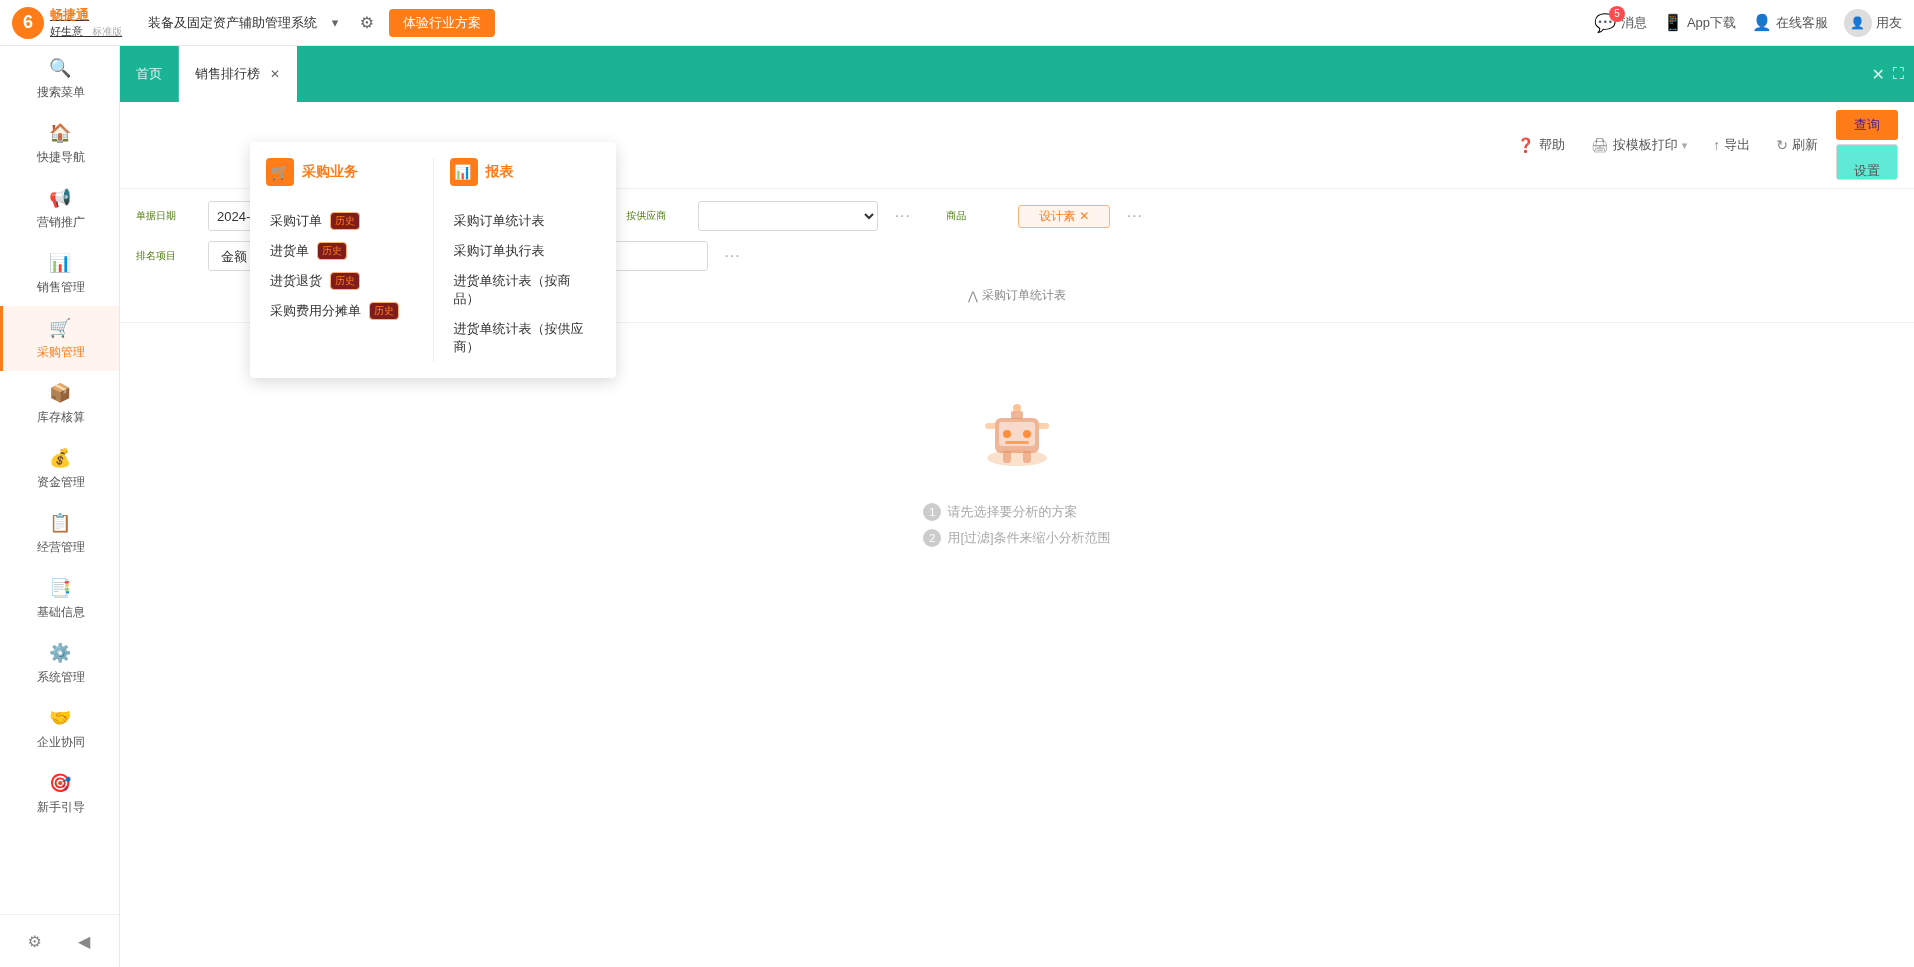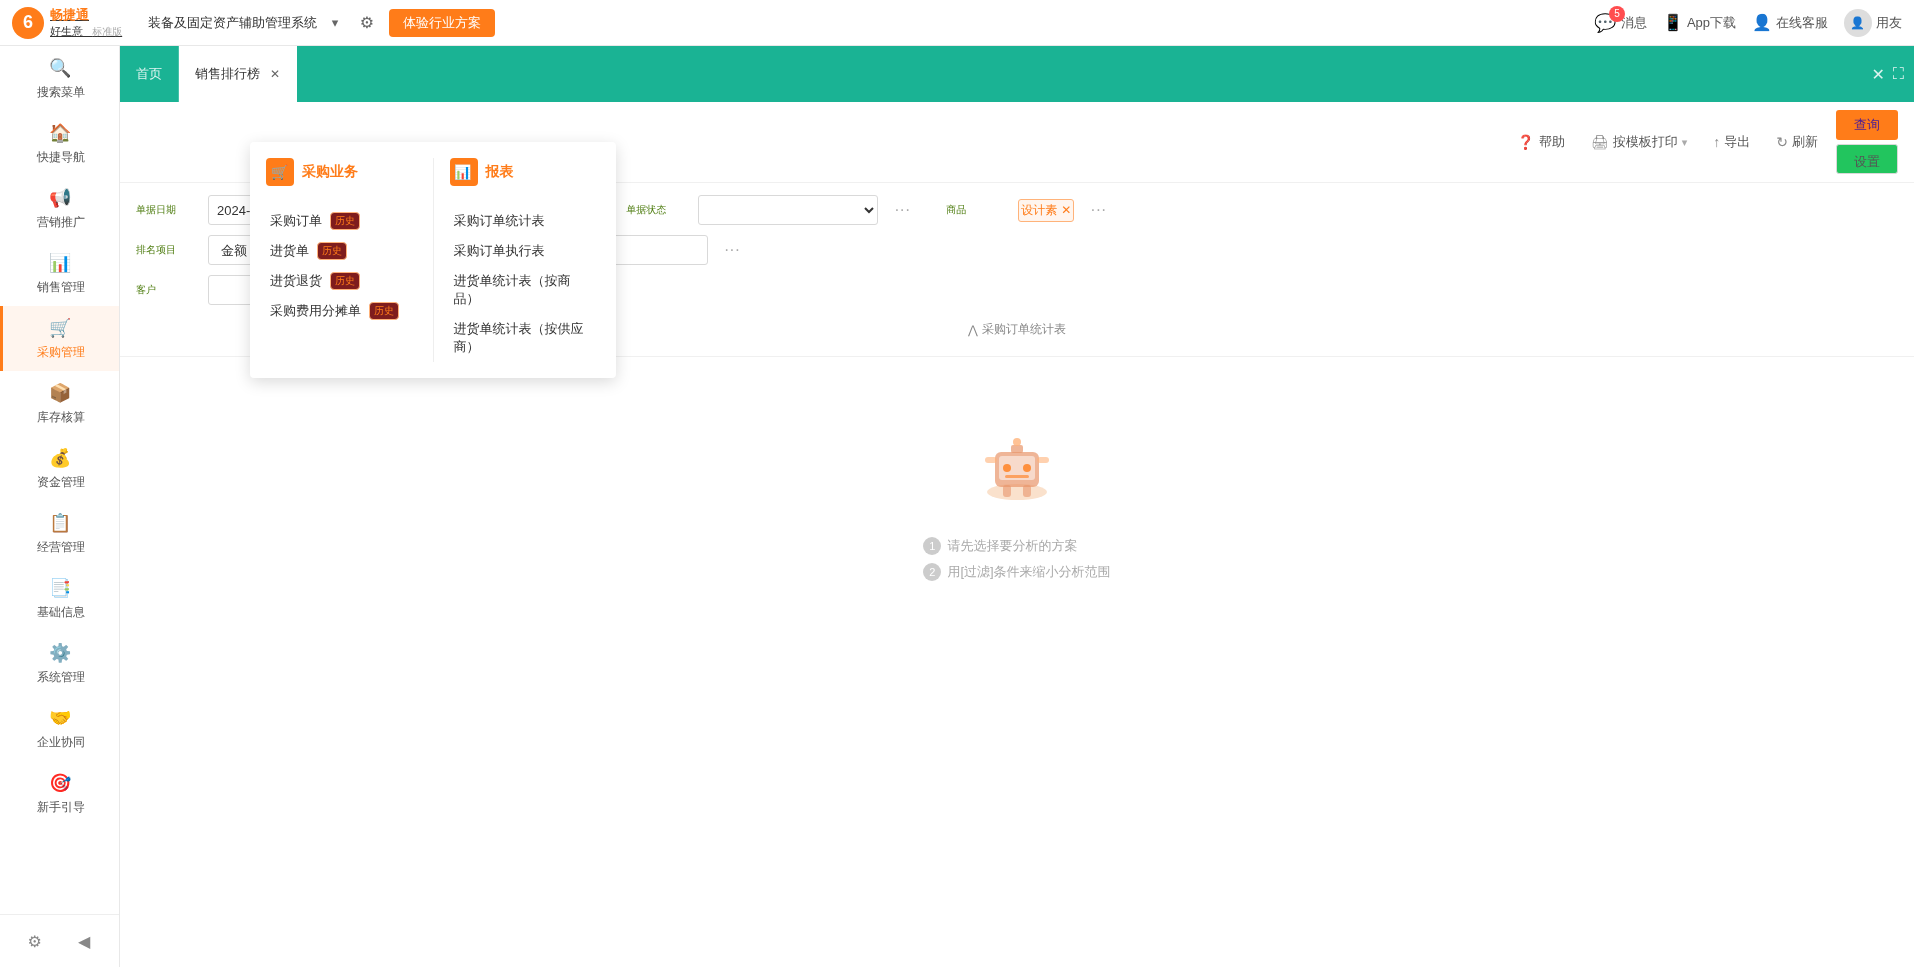--- a/index.html
+++ b/index.html
@@ -278,21 +278,21 @@
       background: #fff;
       cursor: pointer;
     }
     .filter-tag {
       display: flex;
       align-items: center;
       gap: 4px;
       background: #fff5ee;
       border: 1px solid #ffb37a;
       border-radius: 3px;
-      padding: 2px 2px;
+      padding: 2px 20px;
       font-size: 12px;
       color: #ff7c19;
     }
     .filter-tag .close-x { cursor: pointer; font-size: 12px; }
     .date-range {
       display: flex;
       align-items: center;
       gap: 6px;
       font-size: 13px;
       color: #333;
@@ -326,25 +326,25 @@
       color: #4c1d95;
       border: none;
       border-radius: 3px;
       padding: 5px 18px;
       font-size: 13px;
       cursor: pointer;
       font-family: inherit;
       height: 30px;
     }
     .setting-btn {
-      background: #22c55e;
+      background: #5eead4;
       color: #555;
       border: 1px solid #d9d9d9;
       border-radius: 3px;
-      padding: 8px 12px;
+      padding: 17px 12px;
       font-size: 13px;
       cursor: pointer;
       font-family: inherit;
       height: 30px;
     }
 
     
     .empty-state {
       display: flex;
       flex-direction: column;
@@ -592,21 +592,21 @@
           <span class="filter-label">单据日期</span>
           <div class="date-range">
             <input class="filter-input" type="text" value="2024-01-01" style="width: 120px;">
             <span>~</span>
             <input class="filter-input" type="text" value="2024-12-31" style="width: 120px;">
           </div>
           <span class="date-link">近7天</span>
           <span class="date-link">更多</span>
           <span class="date-link">自定义</span>
 
-          <span class="filter-label" style="margin-left:20px;">单据状态</span>
+          <span class="filter-label" style="margin-left:20px;">按供应商</span>
           <select class="filter-select" style="width:180px;">
             <option></option>
           </select>
           <span class="dots-btn">···</span>
 
           <span class="filter-label" style="margin-left:20px;">商品</span>
           <div class="filter-tag">
             <span>设计素</span>
             <span class="close-x">✕</span>
           </div>
@@ -618,25 +618,20 @@
           <select class="filter-select" style="width:180px;">
             <option>金额</option>
           </select>
           <span class="dots-btn">···</span>
 
           <span class="filter-label" style="margin-left:20px;">业务员</span>
           <input class="filter-input" type="text" style="width: 180px;">
           <span class="dots-btn">···</span>
         </div>
 
-        <div class="filter-row">
-          <span class="filter-label">客户</span>
-          <input class="filter-input" type="text" style="width: 180px;">
-          <span class="dots-btn">···</span>
-        </div>
 
         <div class="collapse-btn">
           <span>⋀</span>
           <span>采购订单统计表</span>
         </div>
       </div>
 
       <div class="empty-state">
         <svg class="empty-icon" viewBox="0 0 100 100">
 

